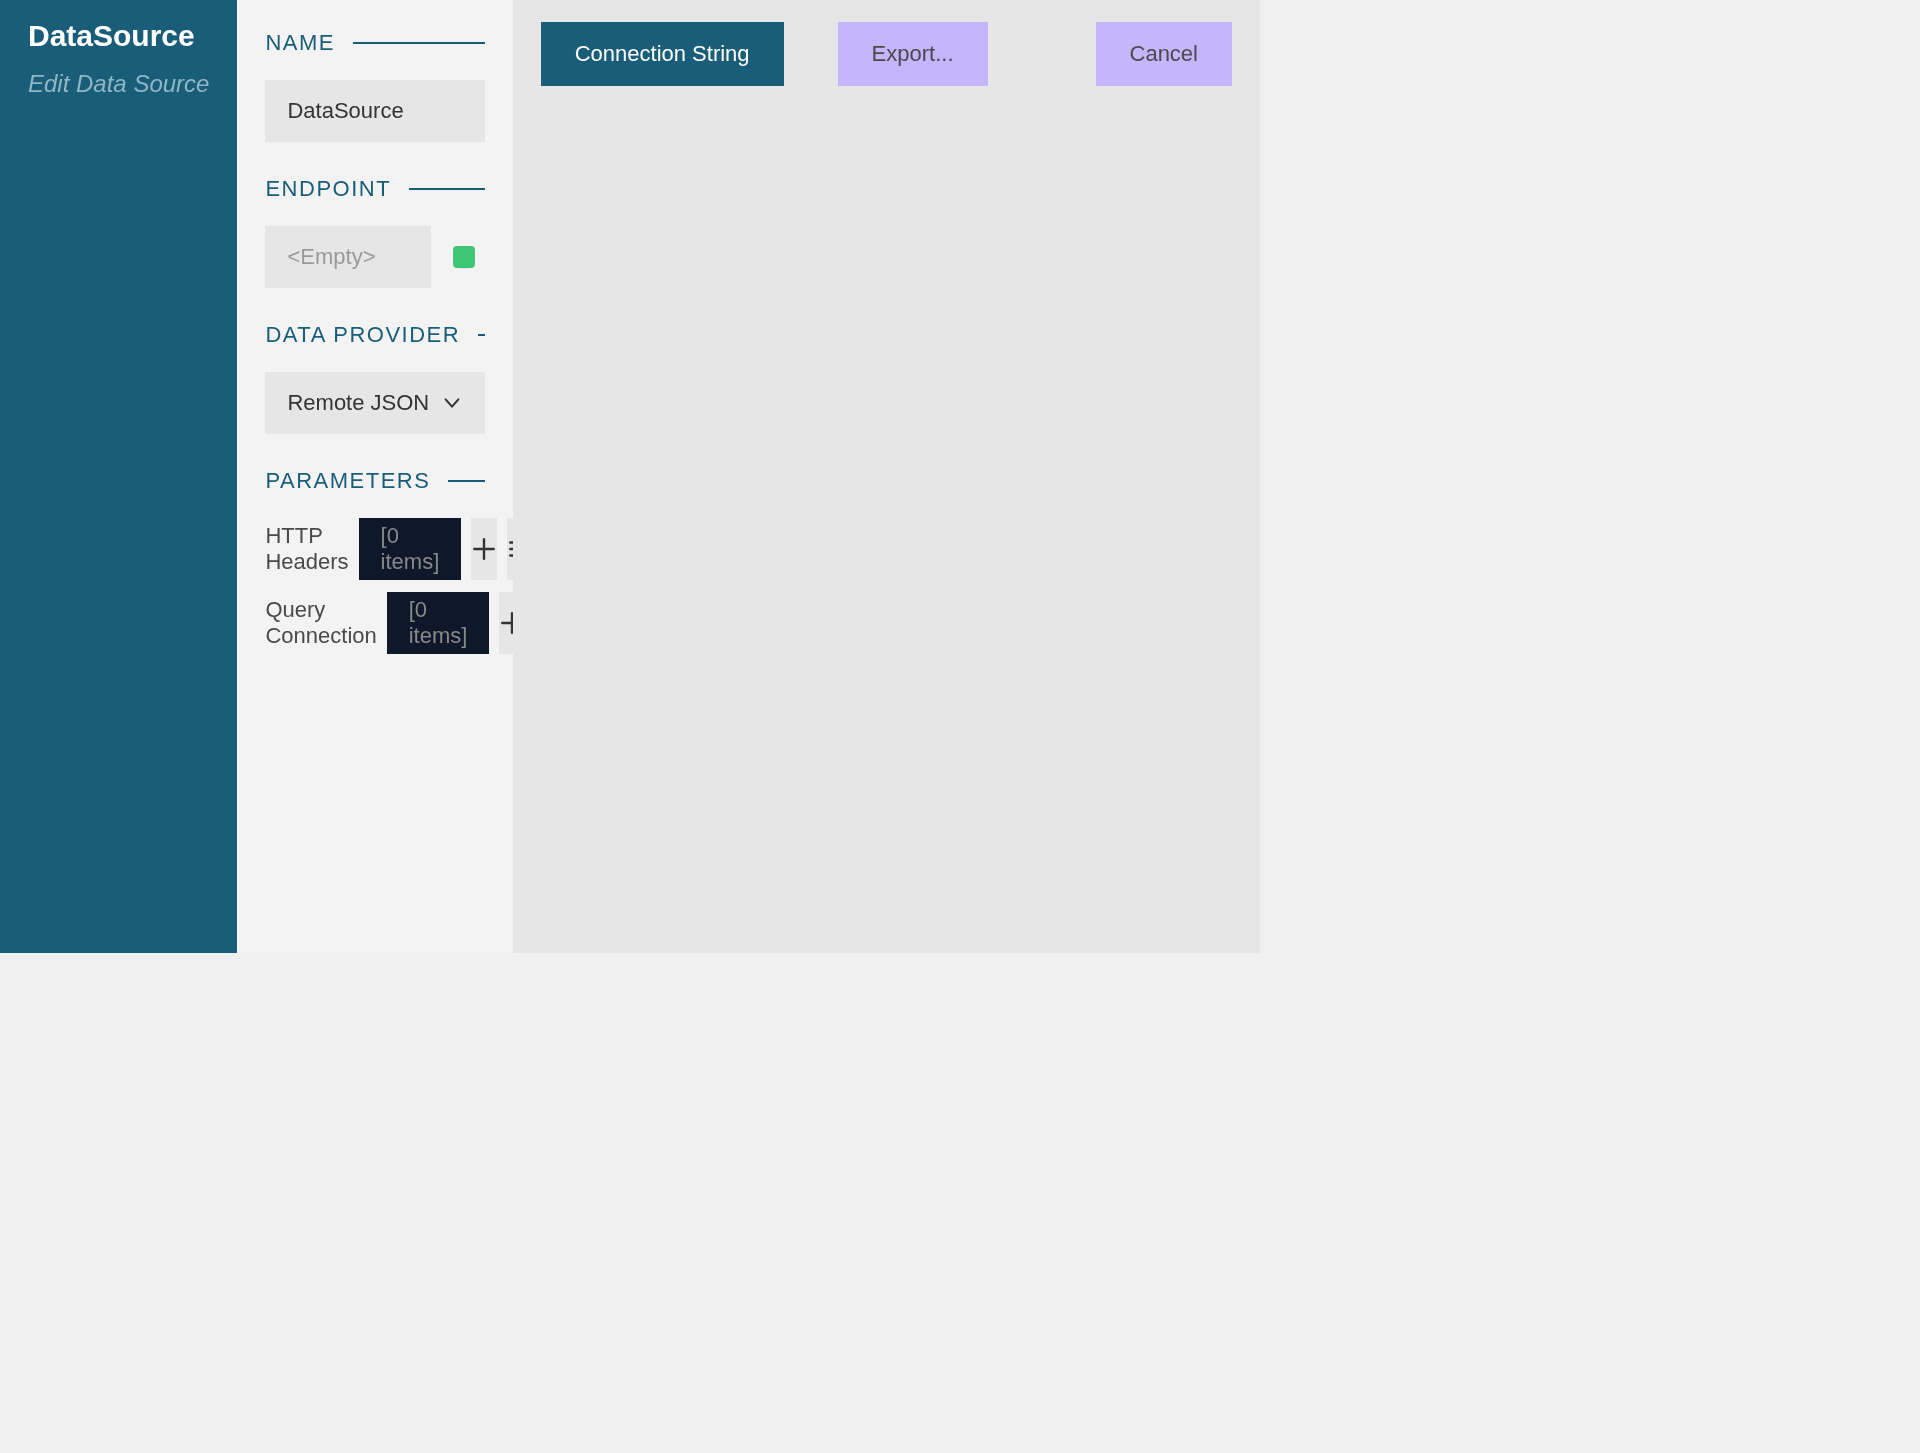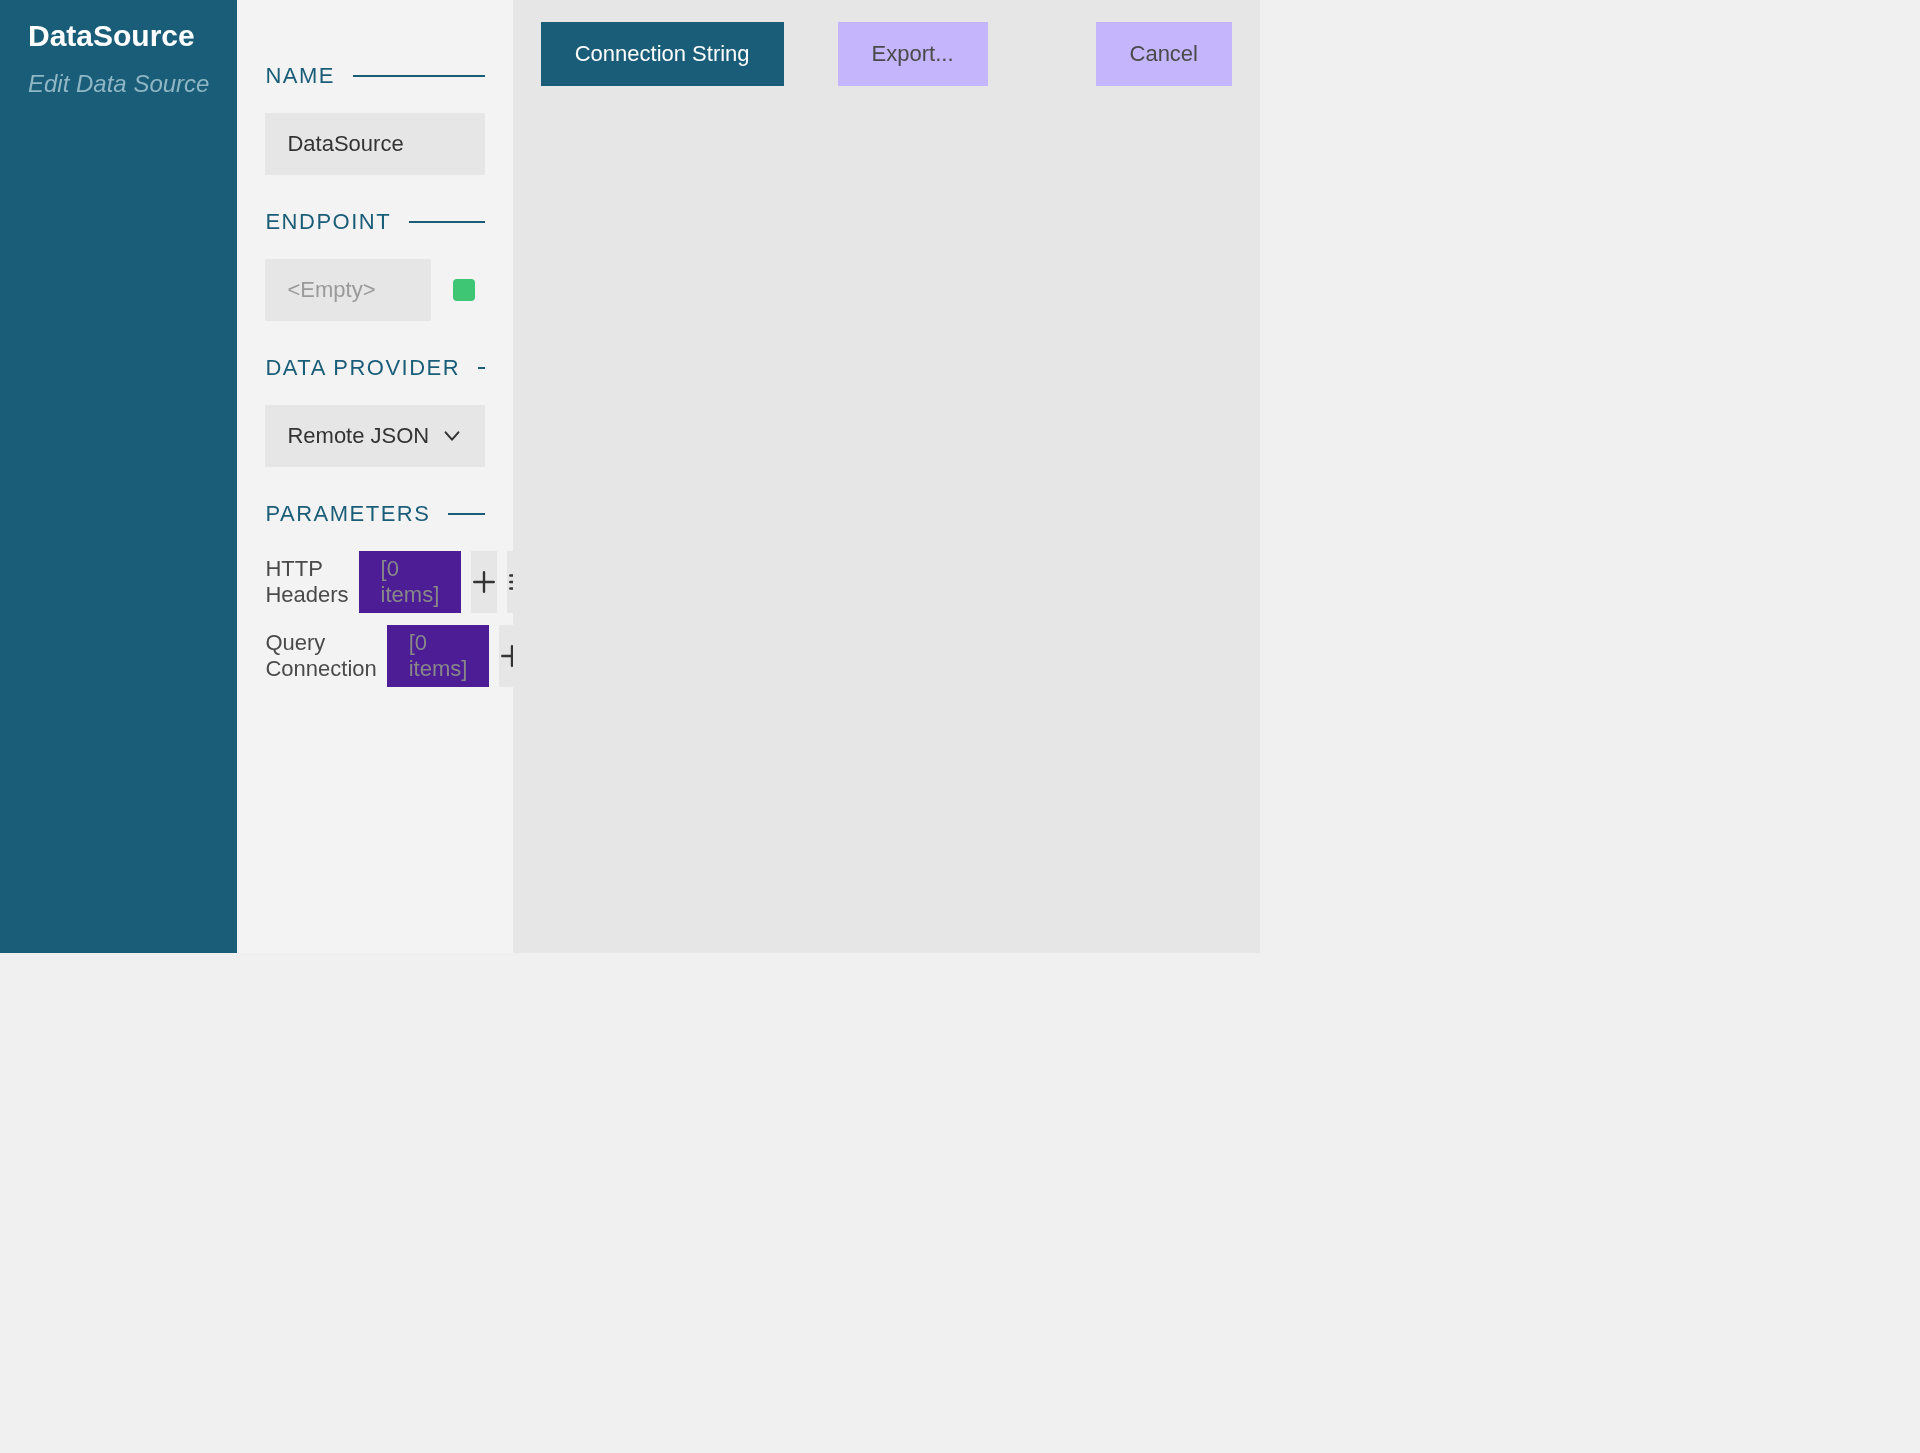--- a/index.html
+++ b/index.html
@@ -36,21 +36,20 @@
     margin-top: 16px;
   }
   
   .body {
     flex: 1;
     padding: 30px 28px 10px 28px;
     overflow: auto;
   }
   .section {
     margin-bottom: 34px;
-    margin-top: 33px;
   }
   .section-title-row {
     display: flex;
     align-items: center;
     gap: 18px;
     margin-bottom: 24px;
   }
   .section-title {
     color: #1a5d78;
     font-size: 22px;
@@ -120,21 +119,21 @@
     margin-bottom: 12px;
   }
   .param-label {
     width: 396px;
     font-size: 22px;
     color: #4a4a4a;
   }
   .param-summary {
     flex: 1;
     height: 62px;
-    background: #4c1d95;
+    background: #0f172a;
     display: flex;
     align-items: center;
     padding: 0 22px;
     font-size: 22px;
     color: #888888;
   }
   .icon-btn {
     width: 62px;
     height: 62px;
     background: #e6e6e6;

